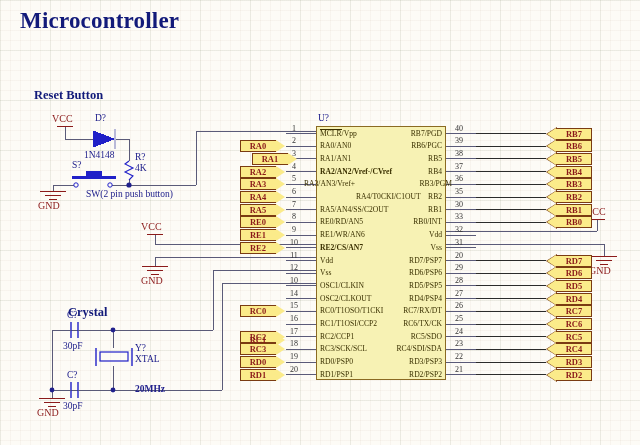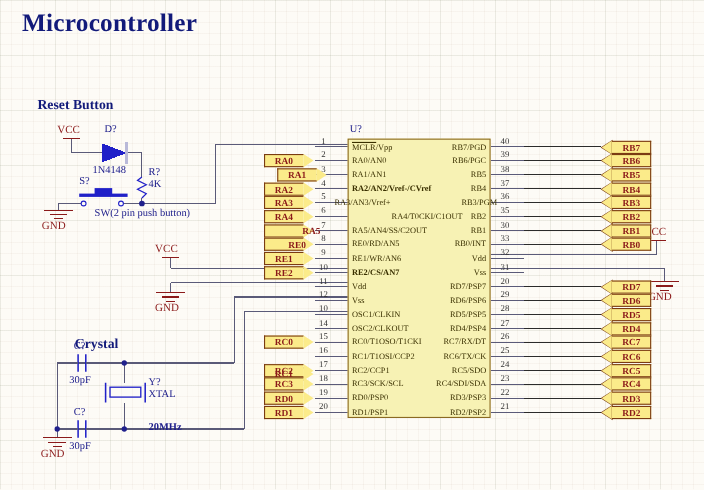--- a/index.html
+++ b/index.html
@@ -434,27 +434,27 @@
     <div class="flag" style="left: 240px; top: 191px;">
       <div class="tipb"></div>
       <div class="body"></div>
       <div class="tip"></div>
       <span class="txt" style="position: absolute; left: 0px; top: 0px; height: 12px; line-height: 12px;">RA4</span>
     </div>
     <div class="flag" style="left: 240px; top: 203.7px;">
       <div class="tipb"></div>
       <div class="body"></div>
       <div class="tip"></div>
-      <span class="txt" style="position: absolute; left: 0px; top: 0px; height: 12px; line-height: 12px; margin-left: 25px;">RA5</span>
+      <span class="txt" style="position: absolute; left: 0px; top: 0px; height: 12px; line-height: 12px;">RA5</span>
     </div>
     <div class="flag" style="left: 240px; top: 216.4px;">
       <div class="tipb"></div>
       <div class="body"></div>
       <div class="tip"></div>
-      <span class="txt" style="position: absolute; left: 0px; top: 0px; height: 12px; line-height: 12px; margin-left: 12px;">RE0</span>
+      <span class="txt" style="position: absolute; left: 0px; top: 0px; height: 12px; line-height: 12px;">RE0</span>
     </div>
     <div class="flag" style="left: 240px; top: 229.1px;">
       <div class="tipb"></div>
       <div class="body"></div>
       <div class="tip"></div>
       <span class="txt" style="position: absolute; left: 0px; top: 0px; height: 12px; line-height: 12px;">RE1</span>
     </div>
     <div class="flag" style="left: 240px; top: 241.8px;">
       <div class="tipb"></div>
       <div class="body"></div>

